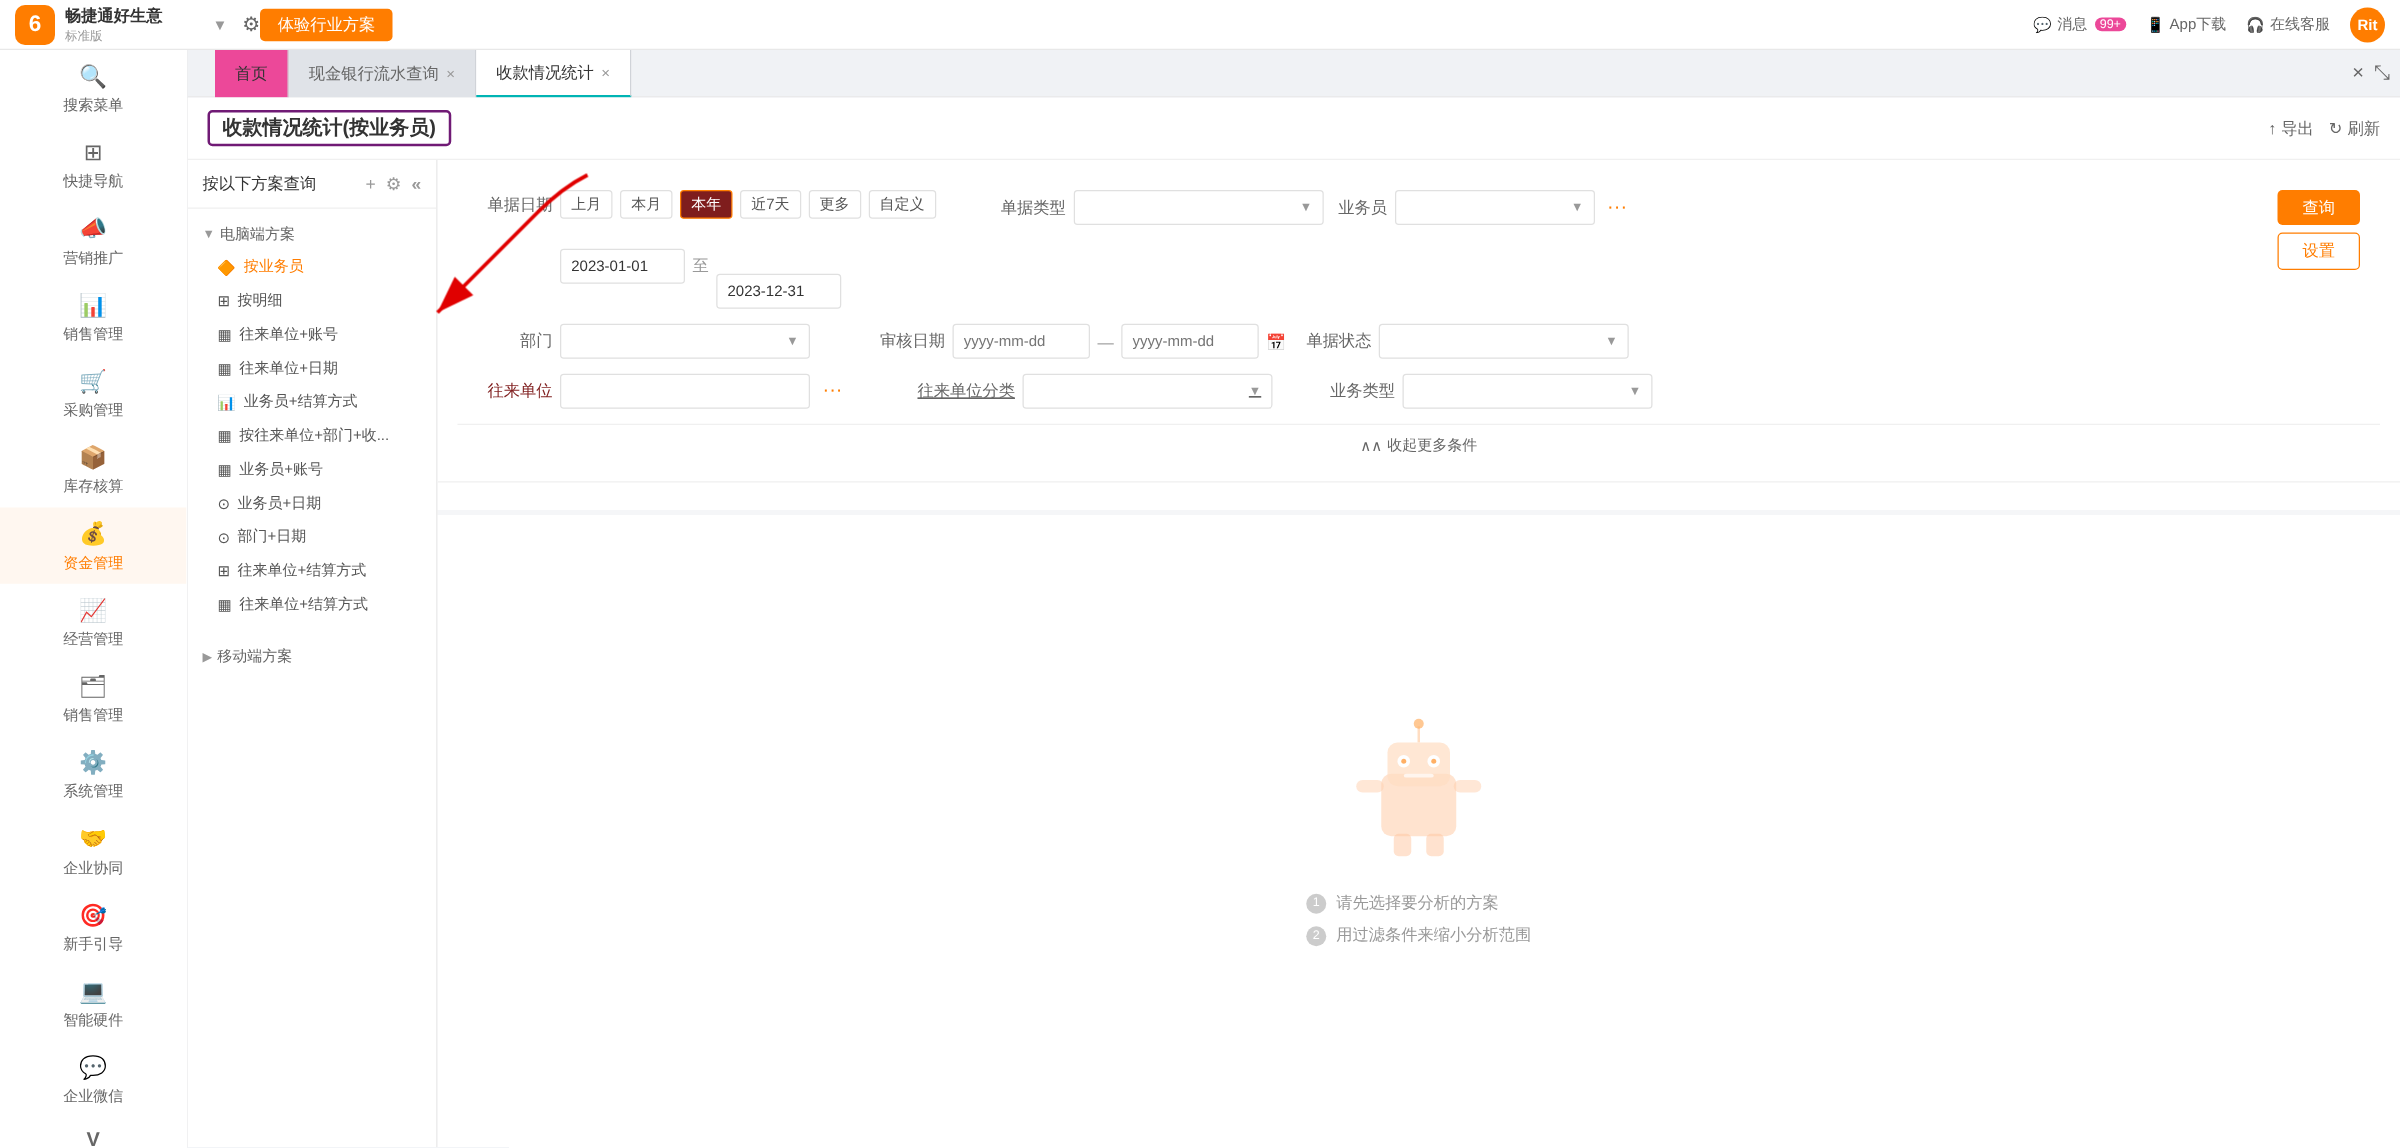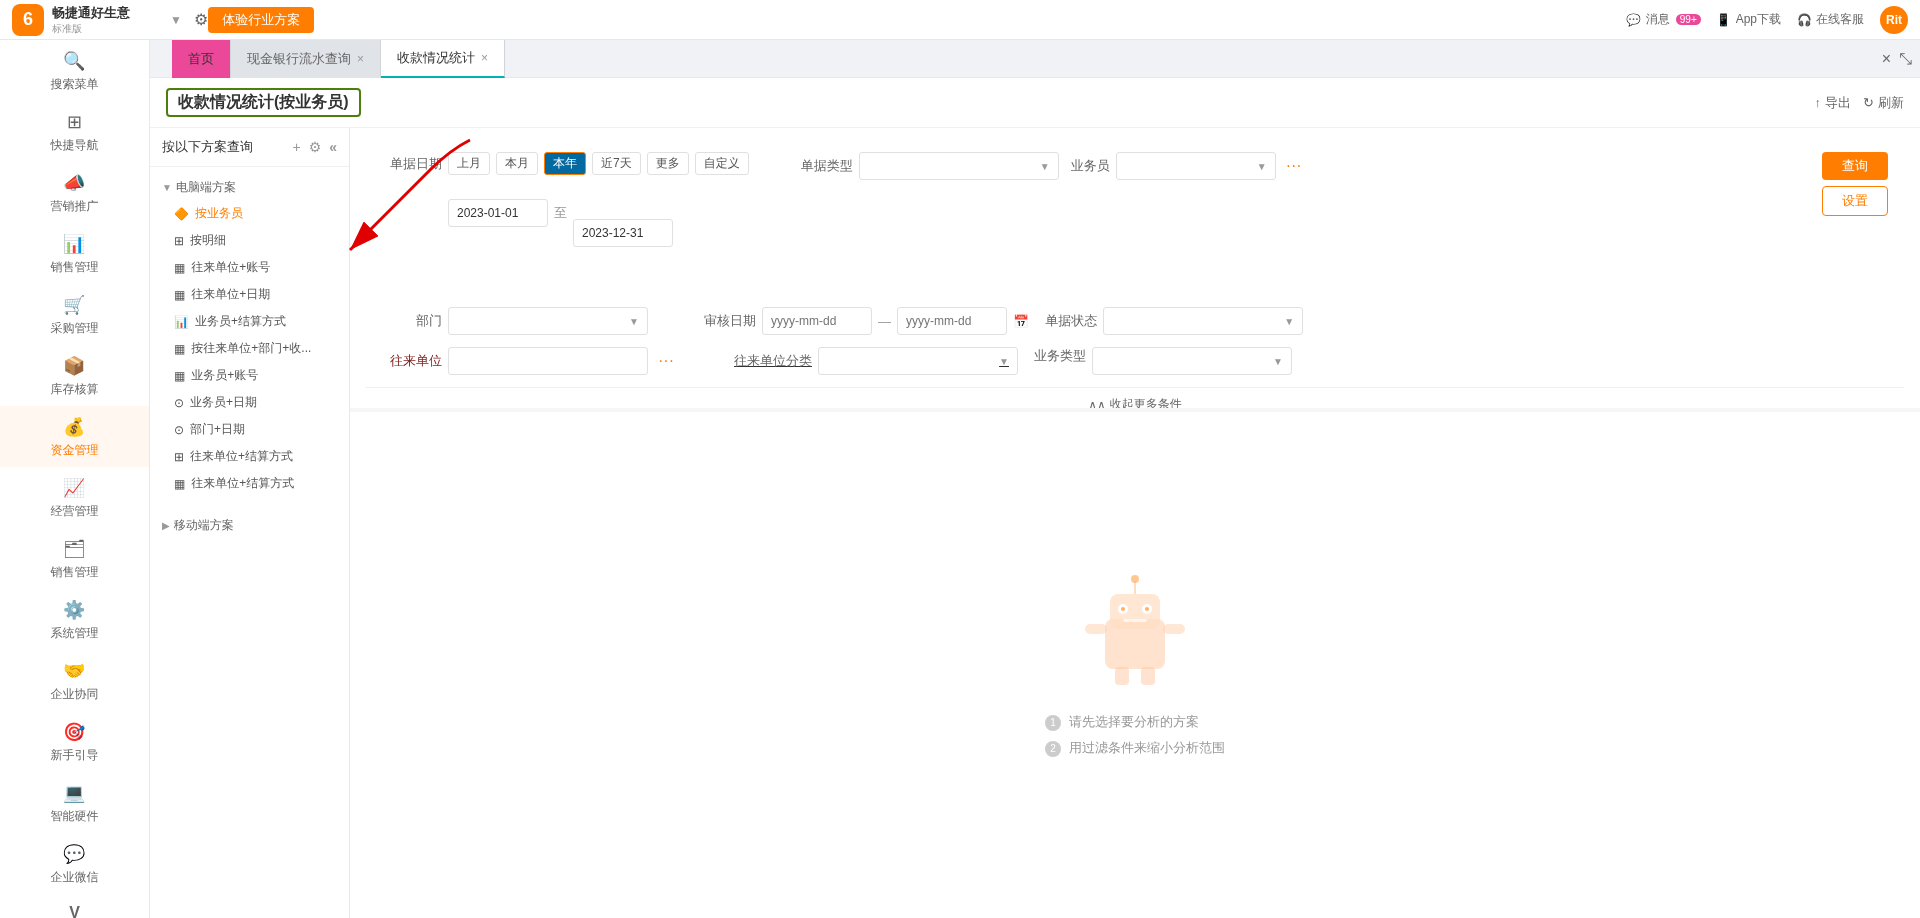--- a/index.html
+++ b/index.html
@@ -165,21 +165,21 @@
     
     .page-header {
       background: #fff;
       padding: 10px 16px;
       display: flex;
       align-items: center;
       justify-content: space-between;
       border-bottom: 1px solid #f0f0f0;
     }
     .page-title-box {
-      border: 2px solid #4d7c0f;
+      border: 2px solid #701a75;
       border-radius: 4px;
       padding: 2px 10px;
     }
     .page-title {
       font-size: 16px;
       font-weight: bold;
       color: #333;
     }
     .page-header-actions {
       display: flex;
@@ -268,21 +268,21 @@
     .filter-date-btn {
       padding: 2px 8px;
       border: 1px solid #e0e0e0;
       border-radius: 3px;
       cursor: pointer;
       font-size: 12px;
       color: #555;
       background: #fff;
     }
     .filter-date-btn.active {
-      background: #0369a1;
+      background: #7f1d1d;
       color: #fff;
       border-color: #ff7d00;
       text-align: center;
     }
     .filter-input {
       height: 28px;
       border: 1px solid #e0e0e0;
       border-radius: 3px;
       padding: 0 8px;
       font-size: 12px;
@@ -612,21 +612,21 @@
                   </div>
                   <span class="filter-more-btn">···</span>
                 </div>
 
                 <div style="display:flex;flex-direction:column;gap:6px;margin-left:auto;">
                   <button class="query-btn">查询</button>
                   <button class="settings-btn">设置</button>
                 </div>
               </div>
 
-              <div style="display:flex;align-items:center;gap:16px;padding:0 16px 12px;margin-top:48px;">
+              <div style="display:flex;align-items:center;gap:16px;padding:0 16px 12px;">
                 <div style="display:flex;align-items:center;gap:6px;">
                   <span style="color:#666;font-size:13px;width:60px;text-align:right;">部门</span>
                   <div class="filter-select-box" style="width:200px;">
                     <span class="select-arrow">▼</span>
                   </div>
                 </div>
                 <div style="display:flex;align-items:center;gap:6px;margin-left:40px;">
                   <span style="color:#666;font-size:13px;">审核日期</span>
                   <input class="filter-input" style="width: 110px;" placeholder="yyyy-mm-dd">
                   <span style="color:#999;">—</span>
@@ -647,21 +647,21 @@
                   <div class="filter-select-box" style="width:200px;">
                   </div>
                   <span class="filter-more-btn">···</span>
                 </div>
                 <div style="display:flex;align-items:center;gap:6px;margin-left:40px;text-decoration:underline;">
                   <span style="color:#666;font-size:13px;">往来单位分类</span>
                   <div class="filter-select-box" style="width:200px;">
                     <span class="select-arrow">▼</span>
                   </div>
                 </div>
-                <div style="display:flex;align-items:flex-start;gap:6px;">
+                <div style="display:flex;align-items:center;gap:6px;margin-left:30px;">
                   <span style="color:#666;font-size:13px;">业务类型</span>
                   <div class="filter-select-box" style="width:200px;">
                     <span class="select-arrow">▼</span>
                   </div>
                 </div>
               </div>
 
               <div class="collapse-bar">
                 <span>∧∧</span>
                 <span>收起更多条件</span>

